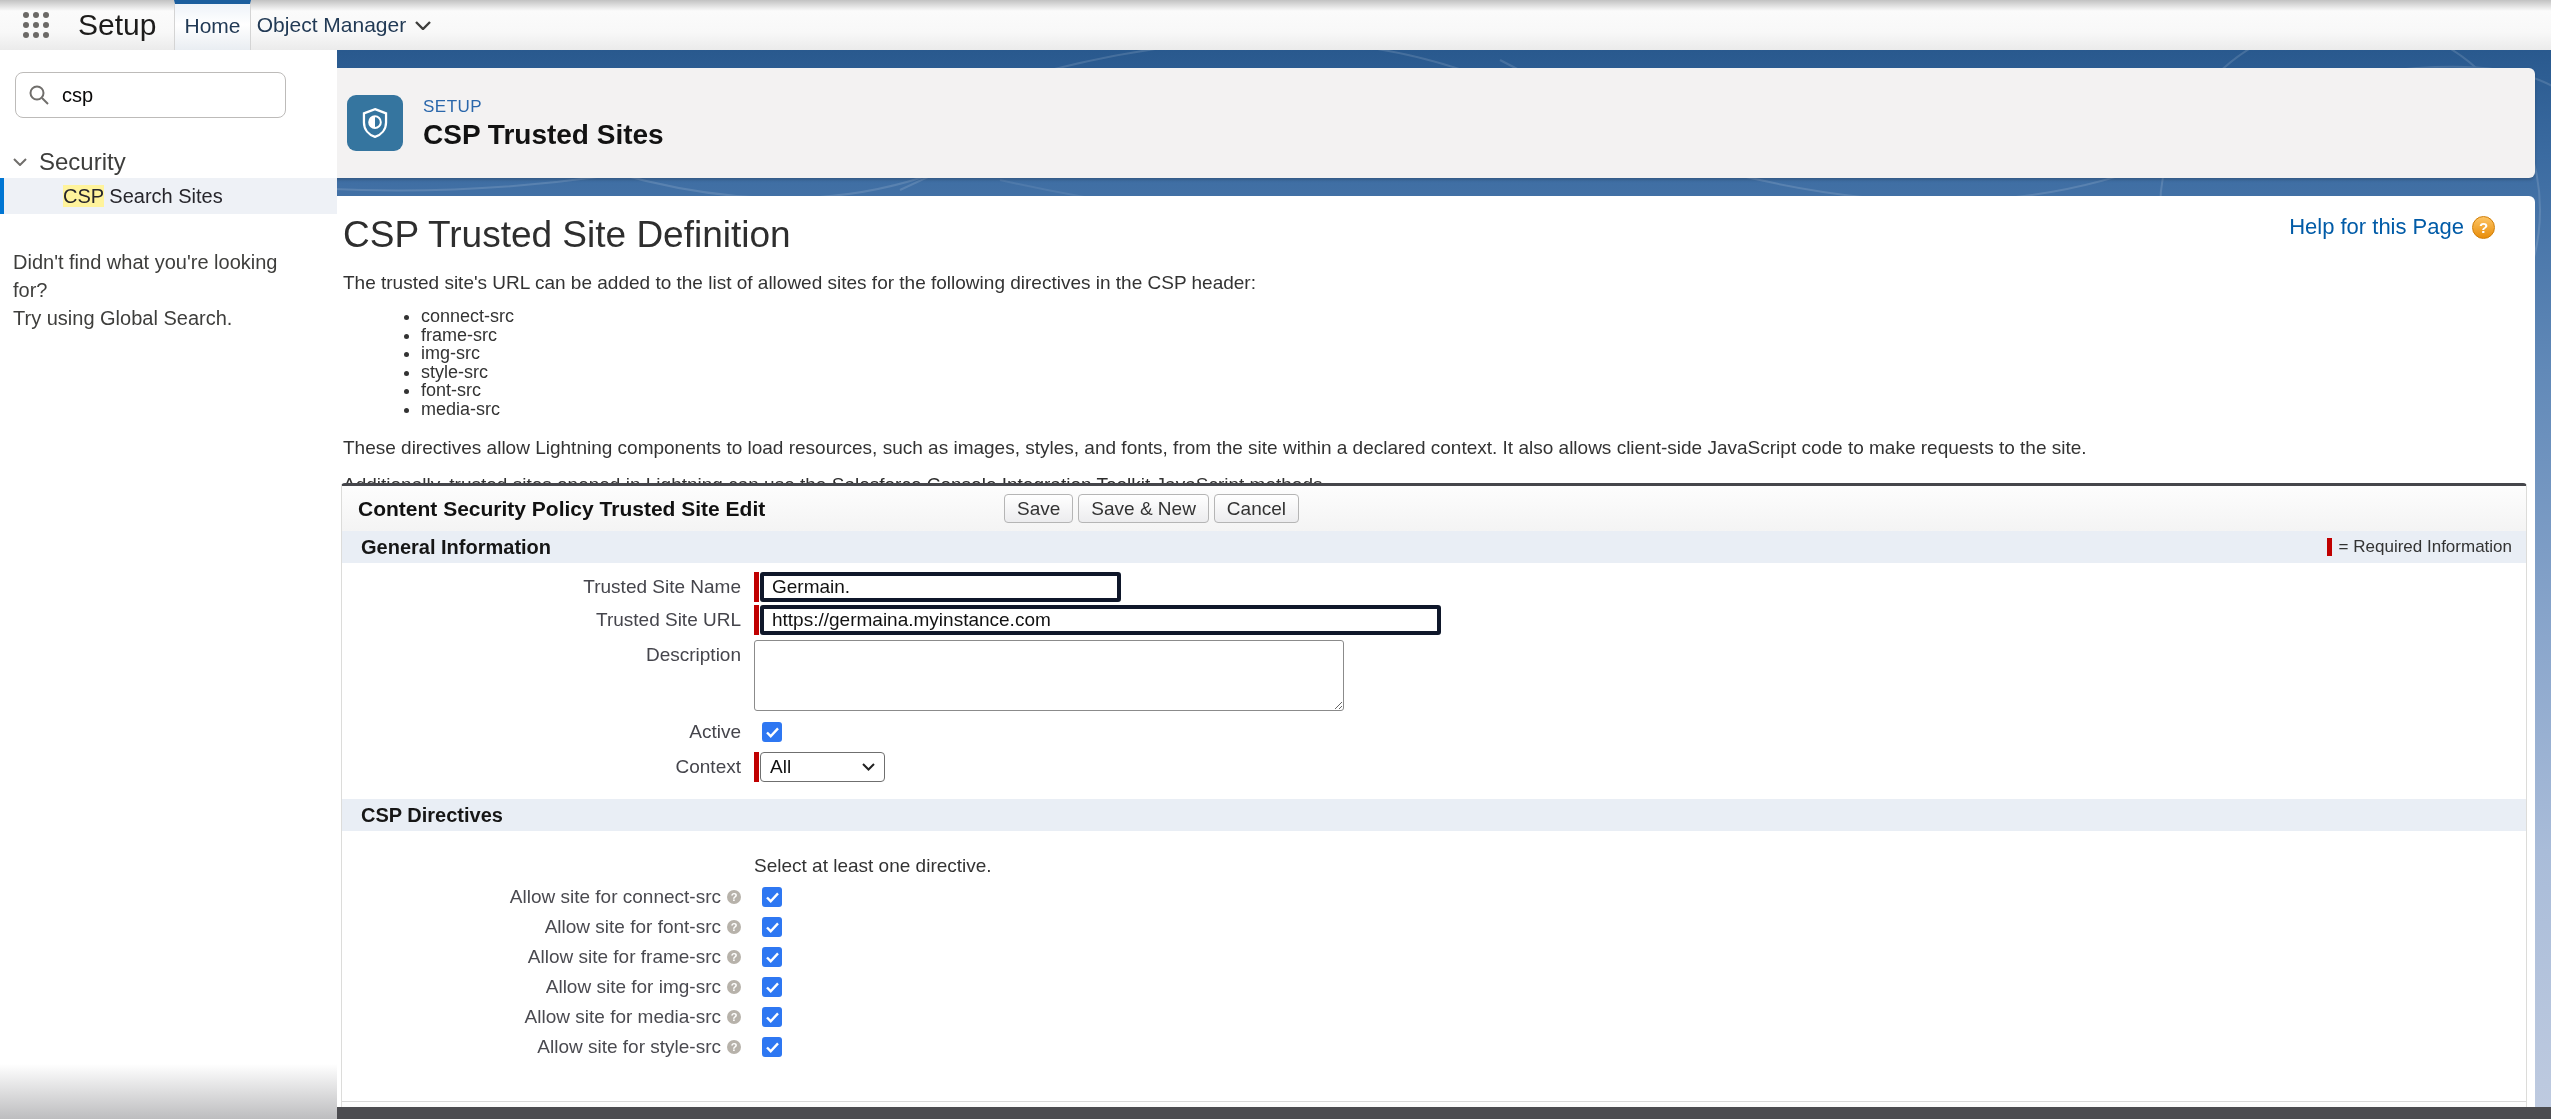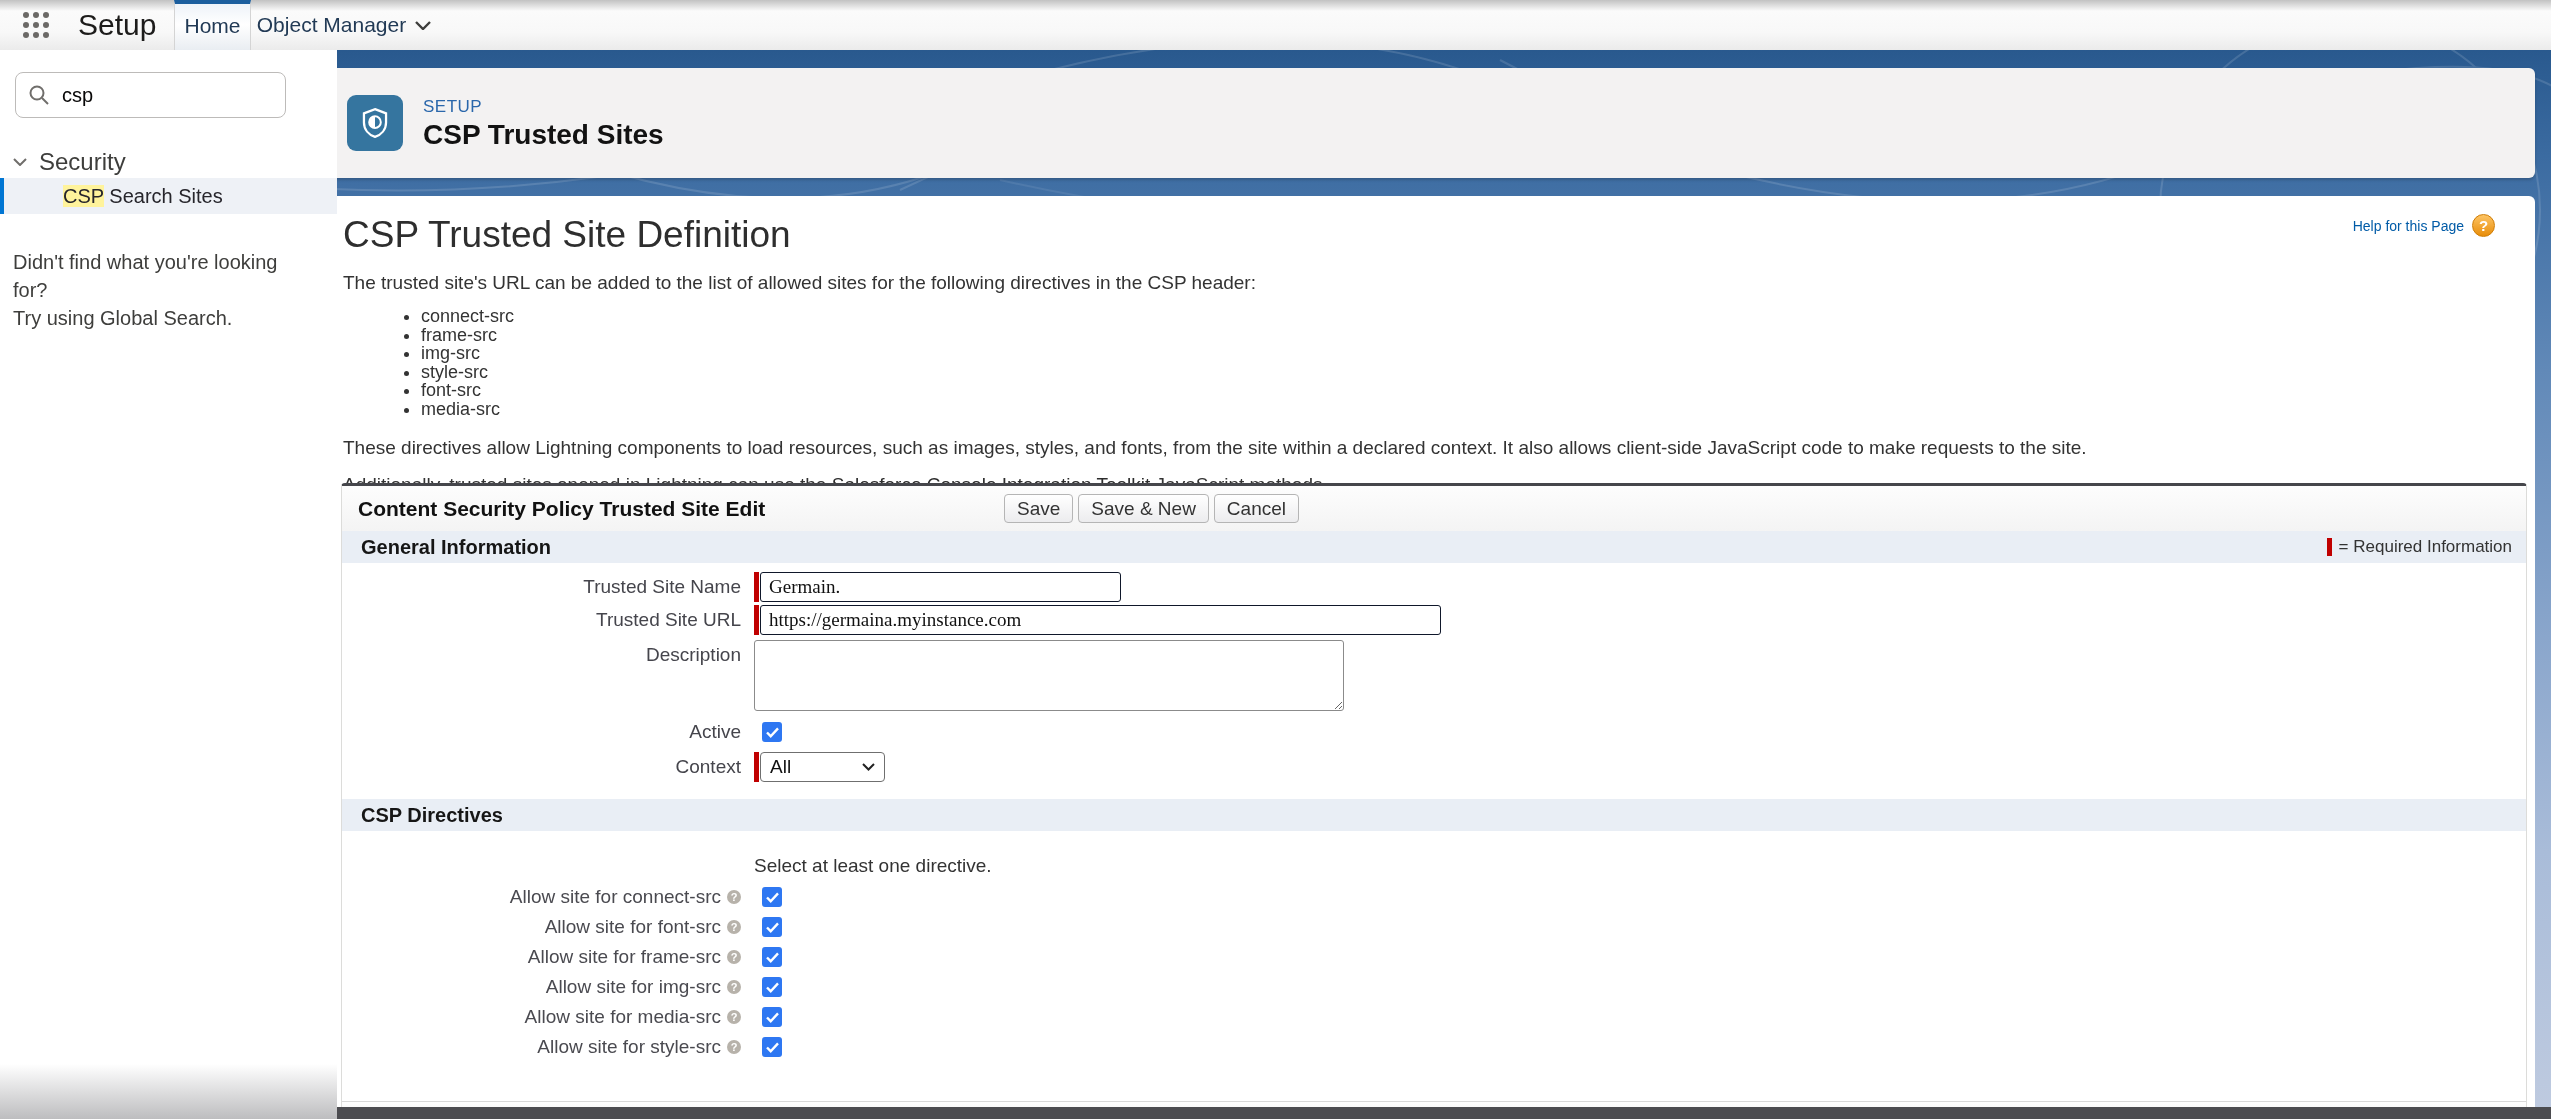--- a/index.html
+++ b/index.html
@@ -48,21 +48,21 @@
     display:flex; align-items:center; justify-content:center; }
   .eyebrow { position:absolute; left:96px; top:29px; font-size:17px; color:#2a67ab; letter-spacing:.5px; }
   .hdrtitle { position:absolute; left:96px; top:51px; font-size:28px; font-weight:bold; color:#121212; }
 
   
   .maincard { position:absolute; left:327px; top:196px; width:2208px; height:911px; background:#fff;
     border-radius:6px 6px 0 0; z-index:5; }
   .pagehead { position:relative; padding:18px 16px 0 16px; }
   .pagehead h1 { font-size:37px; font-weight:400; color:#2e2e2e; }
   .helpwrap { position:absolute; right:40px; top:18px; display:flex; align-items:center; gap:8px; }
-  .helplink { font-size:14px; color:#015ba7; cursor:pointer; }
+  .helplink { font-size:22px; color:#015ba7; cursor:pointer; }
   .helpicon { width:23px; height:23px; border-radius:50%; background:linear-gradient(180deg,#fdc464,#e88d0a);
     border:1px solid #d07d05; color:#fff; font-size:15px; font-weight:bold; display:flex; align-items:center; justify-content:center; cursor:pointer; }
   .intro { margin:16px 16px 0 16px; font-size:19px; color:#333; }
   .dirlist { margin:13px 0 0 76px; font-size:18px; color:#333; line-height:18.5px; list-style:disc; padding-left:18px; }
   .desc { margin:19px 16px 0 16px; font-size:19px; color:#333; }
   .additional { margin:15px 16px 0 16px; font-size:19px; color:#333; }
   .toolkit-link { text-decoration:underline; color:#2c2c2c; cursor:pointer; }
 
   
   .pageblock { position:absolute; left:14px; top:287px; width:2186px; background:#fff;
@@ -76,22 +76,22 @@
     font-size:20px; font-weight:bold; color:#161616; }
   .legend { position:absolute; right:14px; top:0; height:32px; display:flex; align-items:center; gap:7px;
     font-size:17px; font-weight:400; color:#333; }
   .legbar { width:5px; height:18px; background:#c00000; }
 
   .fsection { padding:9px 0 14px 0; }
   .frow { display:flex; align-items:flex-start; margin-bottom:3px; }
   .flabel { flex:none; width:399px; text-align:right; font-size:19px; color:#45454c; line-height:30px; }
   .fval { margin-left:13px; display:flex; align-items:flex-start; }
   .reqbar { flex:none; width:5px; height:30px; background:#c00000; margin-right:1px; }
-  .tin { height:30px; border:1px solid #0f172a; border-radius:3px; font-size:19px; color:#111; padding:0 8px;
-    font-family:Liberation Serif, serif; }
+  .tin { height:30px; border:4px solid #0f172a; border-radius:3px; font-size:19px; color:#111; padding:0 8px;
+    font-family:Liberation Sans, sans-serif; }
   .w-name { width:361px; } .w-url { width:681px; }
   textarea.tarea { width:590px; height:71px; border:1px solid #8b8b8b; border-radius:3px; font-size:19px;
     font-family:"Liberation Sans", sans-serif; resize:both; padding:4px 8px; }
   .cbx { width:20px; height:20px; background:#2e77f2; border-radius:3px; display:flex; align-items:center;
     justify-content:center; cursor:pointer; }
   .cb-active { margin-left:8px; margin-top:5px; }
   .selbox { width:125px; height:30px; border:1px solid #6f6f6f; border-radius:4px; background:#fff; display:flex;
     align-items:center; justify-content:space-between; padding:8px 9px; font-size:19px; color:#111; cursor:pointer; }
   .row-desc { margin-bottom:6px; } .row-active { margin-bottom:5px; height:30px; }
   .row-active .flabel, .row-context .flabel { line-height:30px; }

